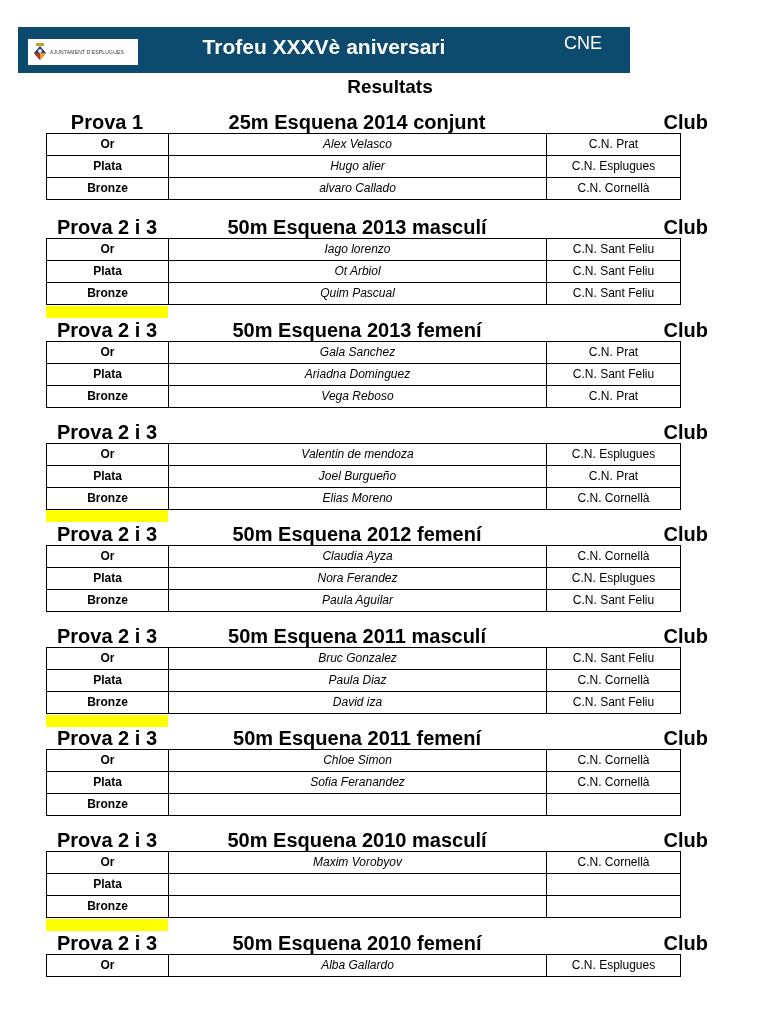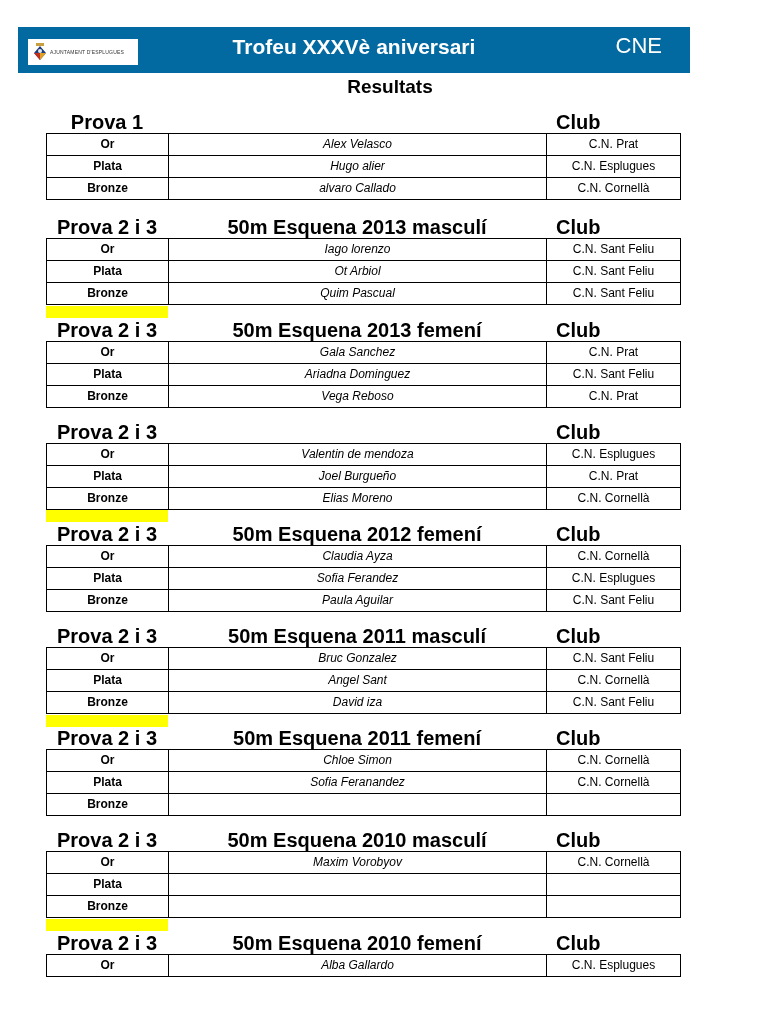--- a/index.html
+++ b/index.html
@@ -1,52 +1,52 @@
 <!DOCTYPE html>
 <html><head>
 <meta charset="utf-8">
 <style>
   html, body { margin:0; padding:0; }
   body {
     width:768px; height:1024px; background:#ffffff; position:relative; overflow:hidden;
     font-family: "Liberation Sans", "DejaVu Sans", sans-serif; color:#000;
   }
   .banner {
-    position:absolute; left:18px; top:27px; width:672px; height:46px;
-    background:#0369a1;
+    position:absolute; left:18px; top:27px; width:612px; height:46px;
+    background:#0c4a6e;
   }
   .logo {
     position:absolute; left:10px; top:12px; width:110px; height:26px;
     background:#fff; display:flex; align-items:center;
   }
   .logo .crest {
     width:12px; height:18px; margin-left:6px; position:relative;
   }
   .logo .crest svg { display:block; }
   .logo .logo-text {
     font-size:5px; letter-spacing:0.2px; color:#333; margin-left:4px; white-space:nowrap;
   }
   .banner-title {
     position:absolute; left:160px; right:160px; top:8px; text-align:center;
     color:#fff; font-size:21px; font-weight:bold;
   }
   .banner-right {
-    position:absolute; right:28px; top:6px; color:#fff; font-size:22px;
+    position:absolute; right:28px; top:6px; color:#fff; font-size:18px;
   }
   .subtitle {
     position:absolute; left:0; width:780px; top:76px; text-align:center;
     font-size:19px; font-weight:bold;
   }
   .section { position:absolute; left:46px; width:634px; }
   .sec-head {
     height:24px; position:relative; font-size:20px; font-weight:bold;
   }
   .sec-head .h-prova { position:absolute; left:0; width:122px; text-align:center; top:2px; }
   .sec-head .h-event { position:absolute; left:122px; width:378px; text-align:center; top:2px; }
-  .sec-head .h-club { position:absolute; left:510px; width:134px; text-align:left; top:2px; }
+  .sec-head .h-club { position:absolute; left:528px; width:134px; text-align:right; top:2px; }
   table {
     border-collapse:collapse; width:634px; table-layout:fixed;
   }
   td {
     border:1px solid #000; height:21px; padding:0; text-align:center;
     font-size:12px; line-height:21px; white-space:nowrap; overflow:hidden;
   }
   td.c1 { width:121px;font-weight:bold; }
   td.c2 { width:377px;font-style:italic; }
   td.c3 { width:133px; }
@@ -70,20 +70,21 @@
   </div>
   <div class="banner-title">Trofeu XXXVè aniversari</div>
   <div class="banner-right">CNE</div>
 </div>
 
 <div class="subtitle">Resultats</div>
 
 <div class="section" style="top:109px;">
   <div class="sec-head">
     <span class="h-prova">Prova 1</span>
+    <span class="h-event">25m Esquena 2014 conjunt</span>
     <span class="h-club">Club</span>
   </div>
   <table>
     <tbody>
         <tr>
           <td class="c1">Or</td>
           <td class="c2">Alex Velasco</td>
           <td class="c3">C.N. Prat</td>
         </tr>
     <tr>
@@ -190,21 +191,21 @@
   </div>
   <table>
     <tbody>
         <tr>
           <td class="c1">Or</td>
           <td class="c2">Claudia Ayza</td>
           <td class="c3">C.N. Cornellà</td>
         </tr>
     <tr>
           <td class="c1">Plata</td>
-          <td class="c2">Sofia Ferandez</td>
+          <td class="c2">Nora Ferandez</td>
           <td class="c3">C.N. Esplugues</td>
         </tr>
     <tr>
           <td class="c1">Bronze</td>
           <td class="c2">Paula Aguilar</td>
           <td class="c3">C.N. Sant Feliu</td>
         </tr>
   </tbody>
     </table>
 </div>
@@ -217,21 +218,21 @@
   </div>
   <table>
     <tbody>
         <tr>
           <td class="c1">Or</td>
           <td class="c2">Bruc Gonzalez</td>
           <td class="c3">C.N. Sant Feliu</td>
         </tr>
     <tr>
           <td class="c1">Plata</td>
-          <td class="c2">Angel Sant</td>
+          <td class="c2">Paula Diaz</td>
           <td class="c3">C.N. Cornellà</td>
         </tr>
     <tr>
           <td class="c1">Bronze</td>
           <td class="c2">David iza</td>
           <td class="c3">C.N. Sant Feliu</td>
         </tr>
   </tbody>
     </table>
 </div>

